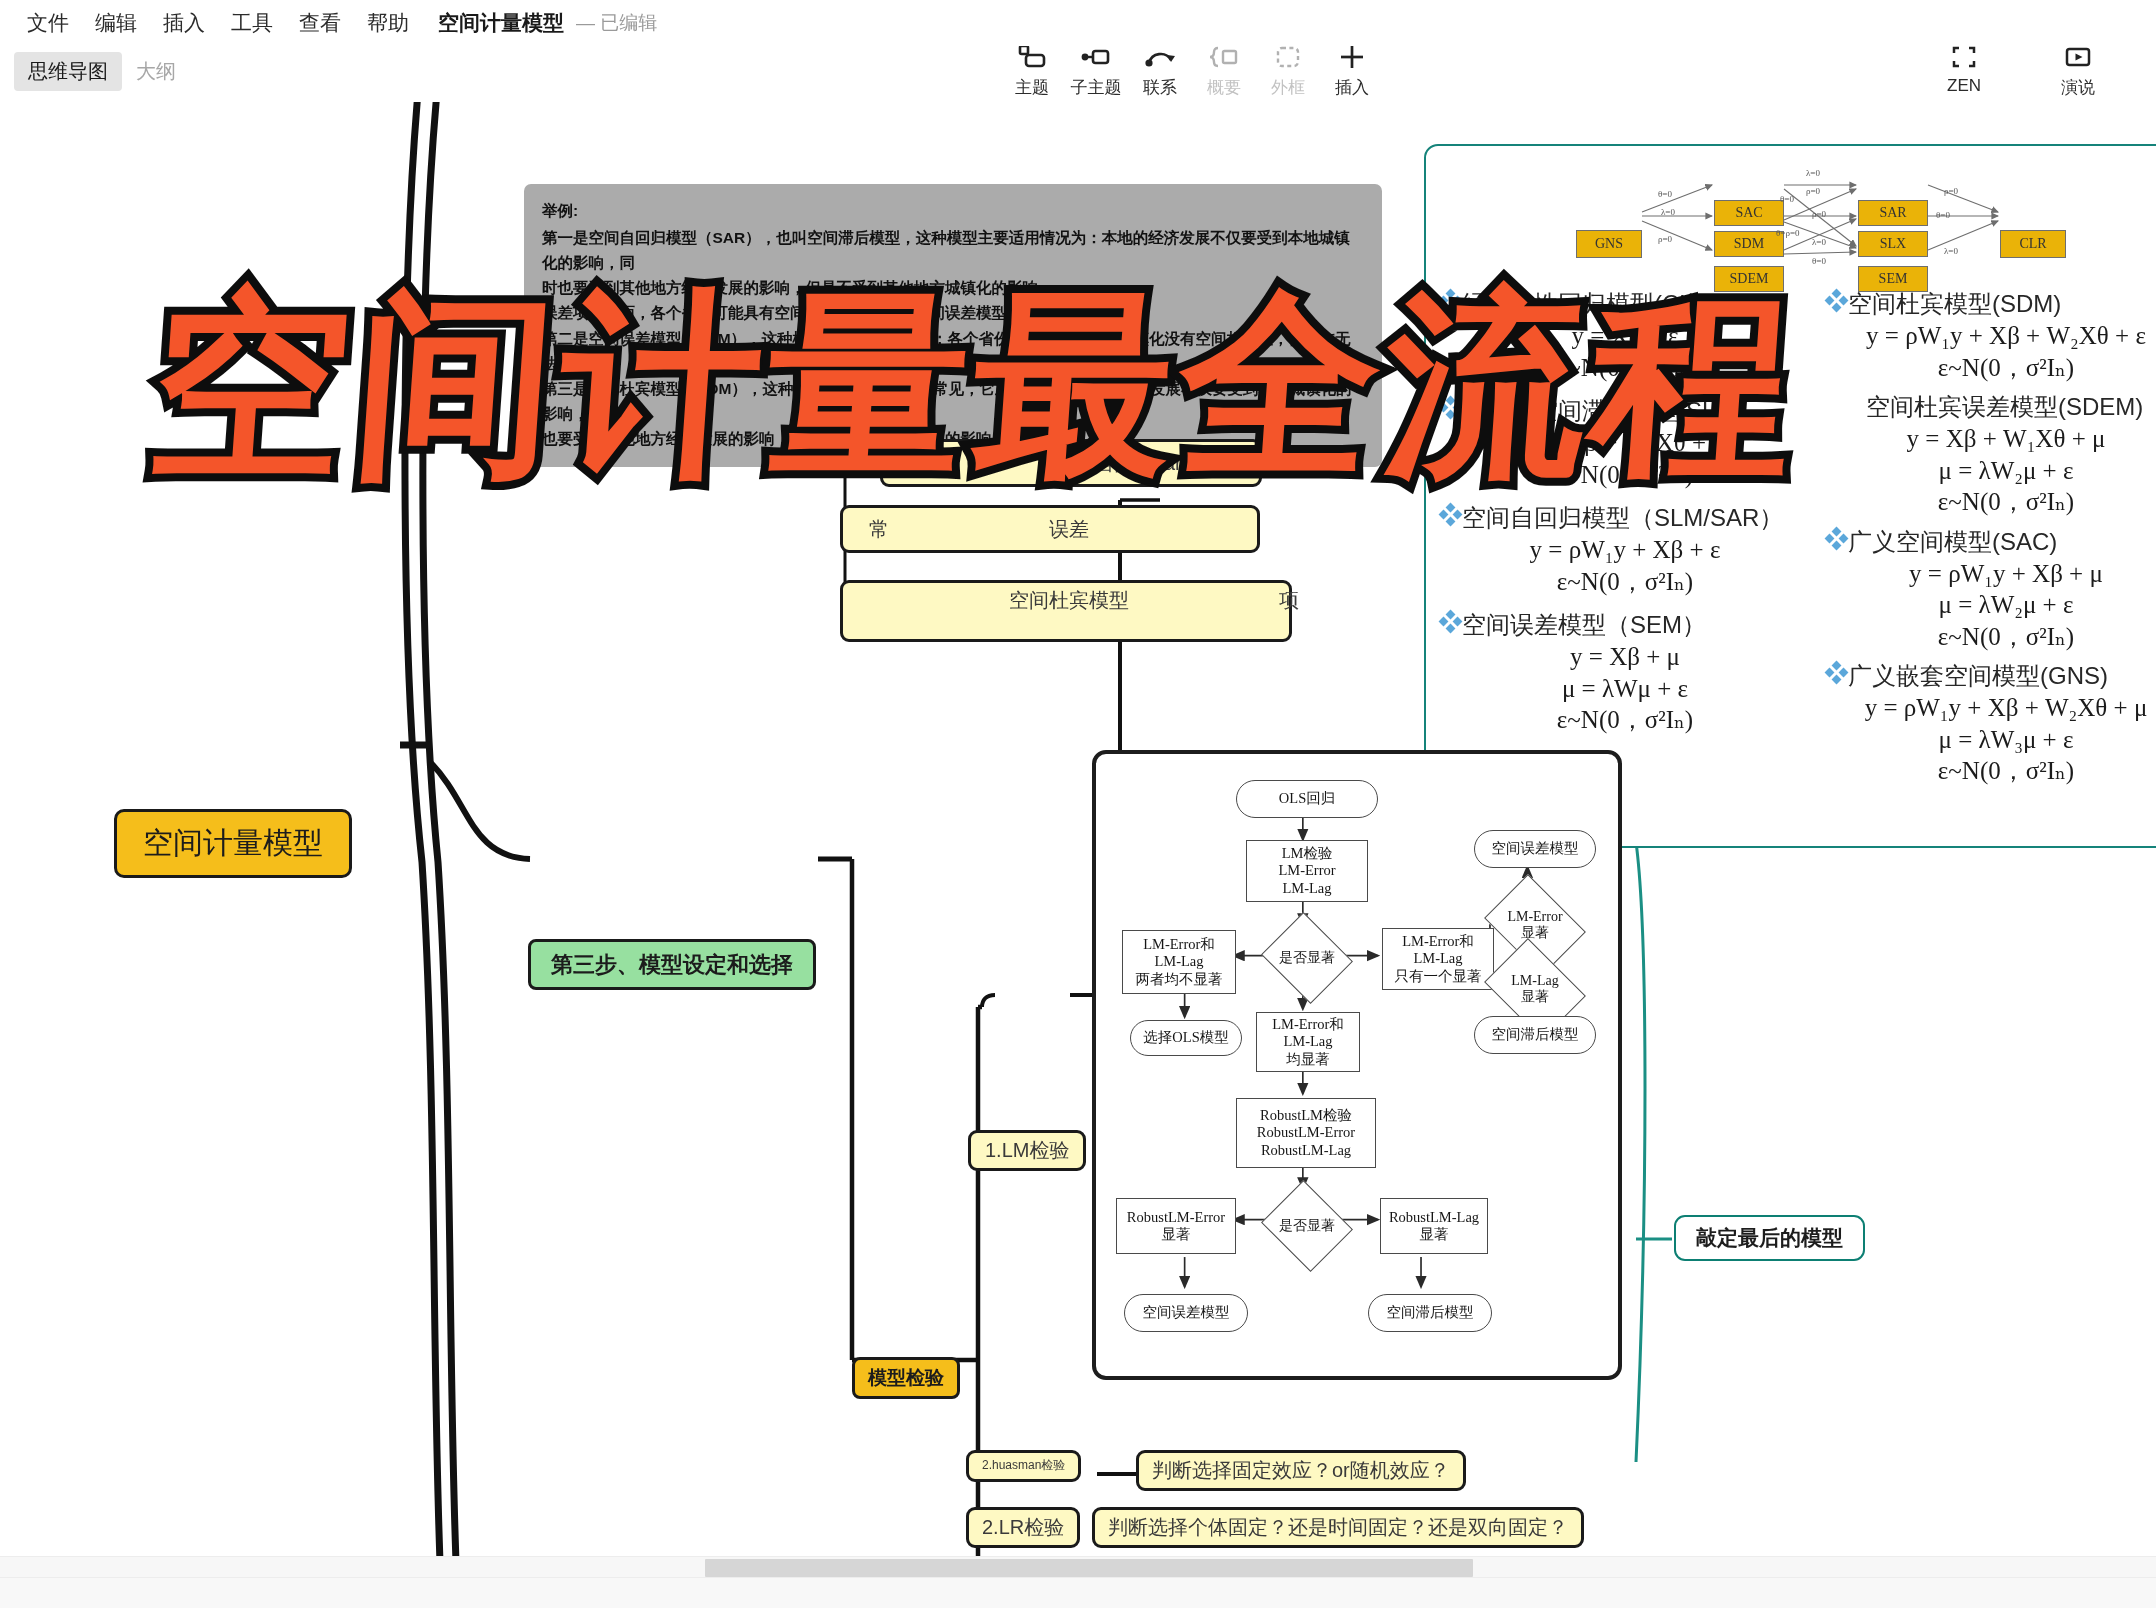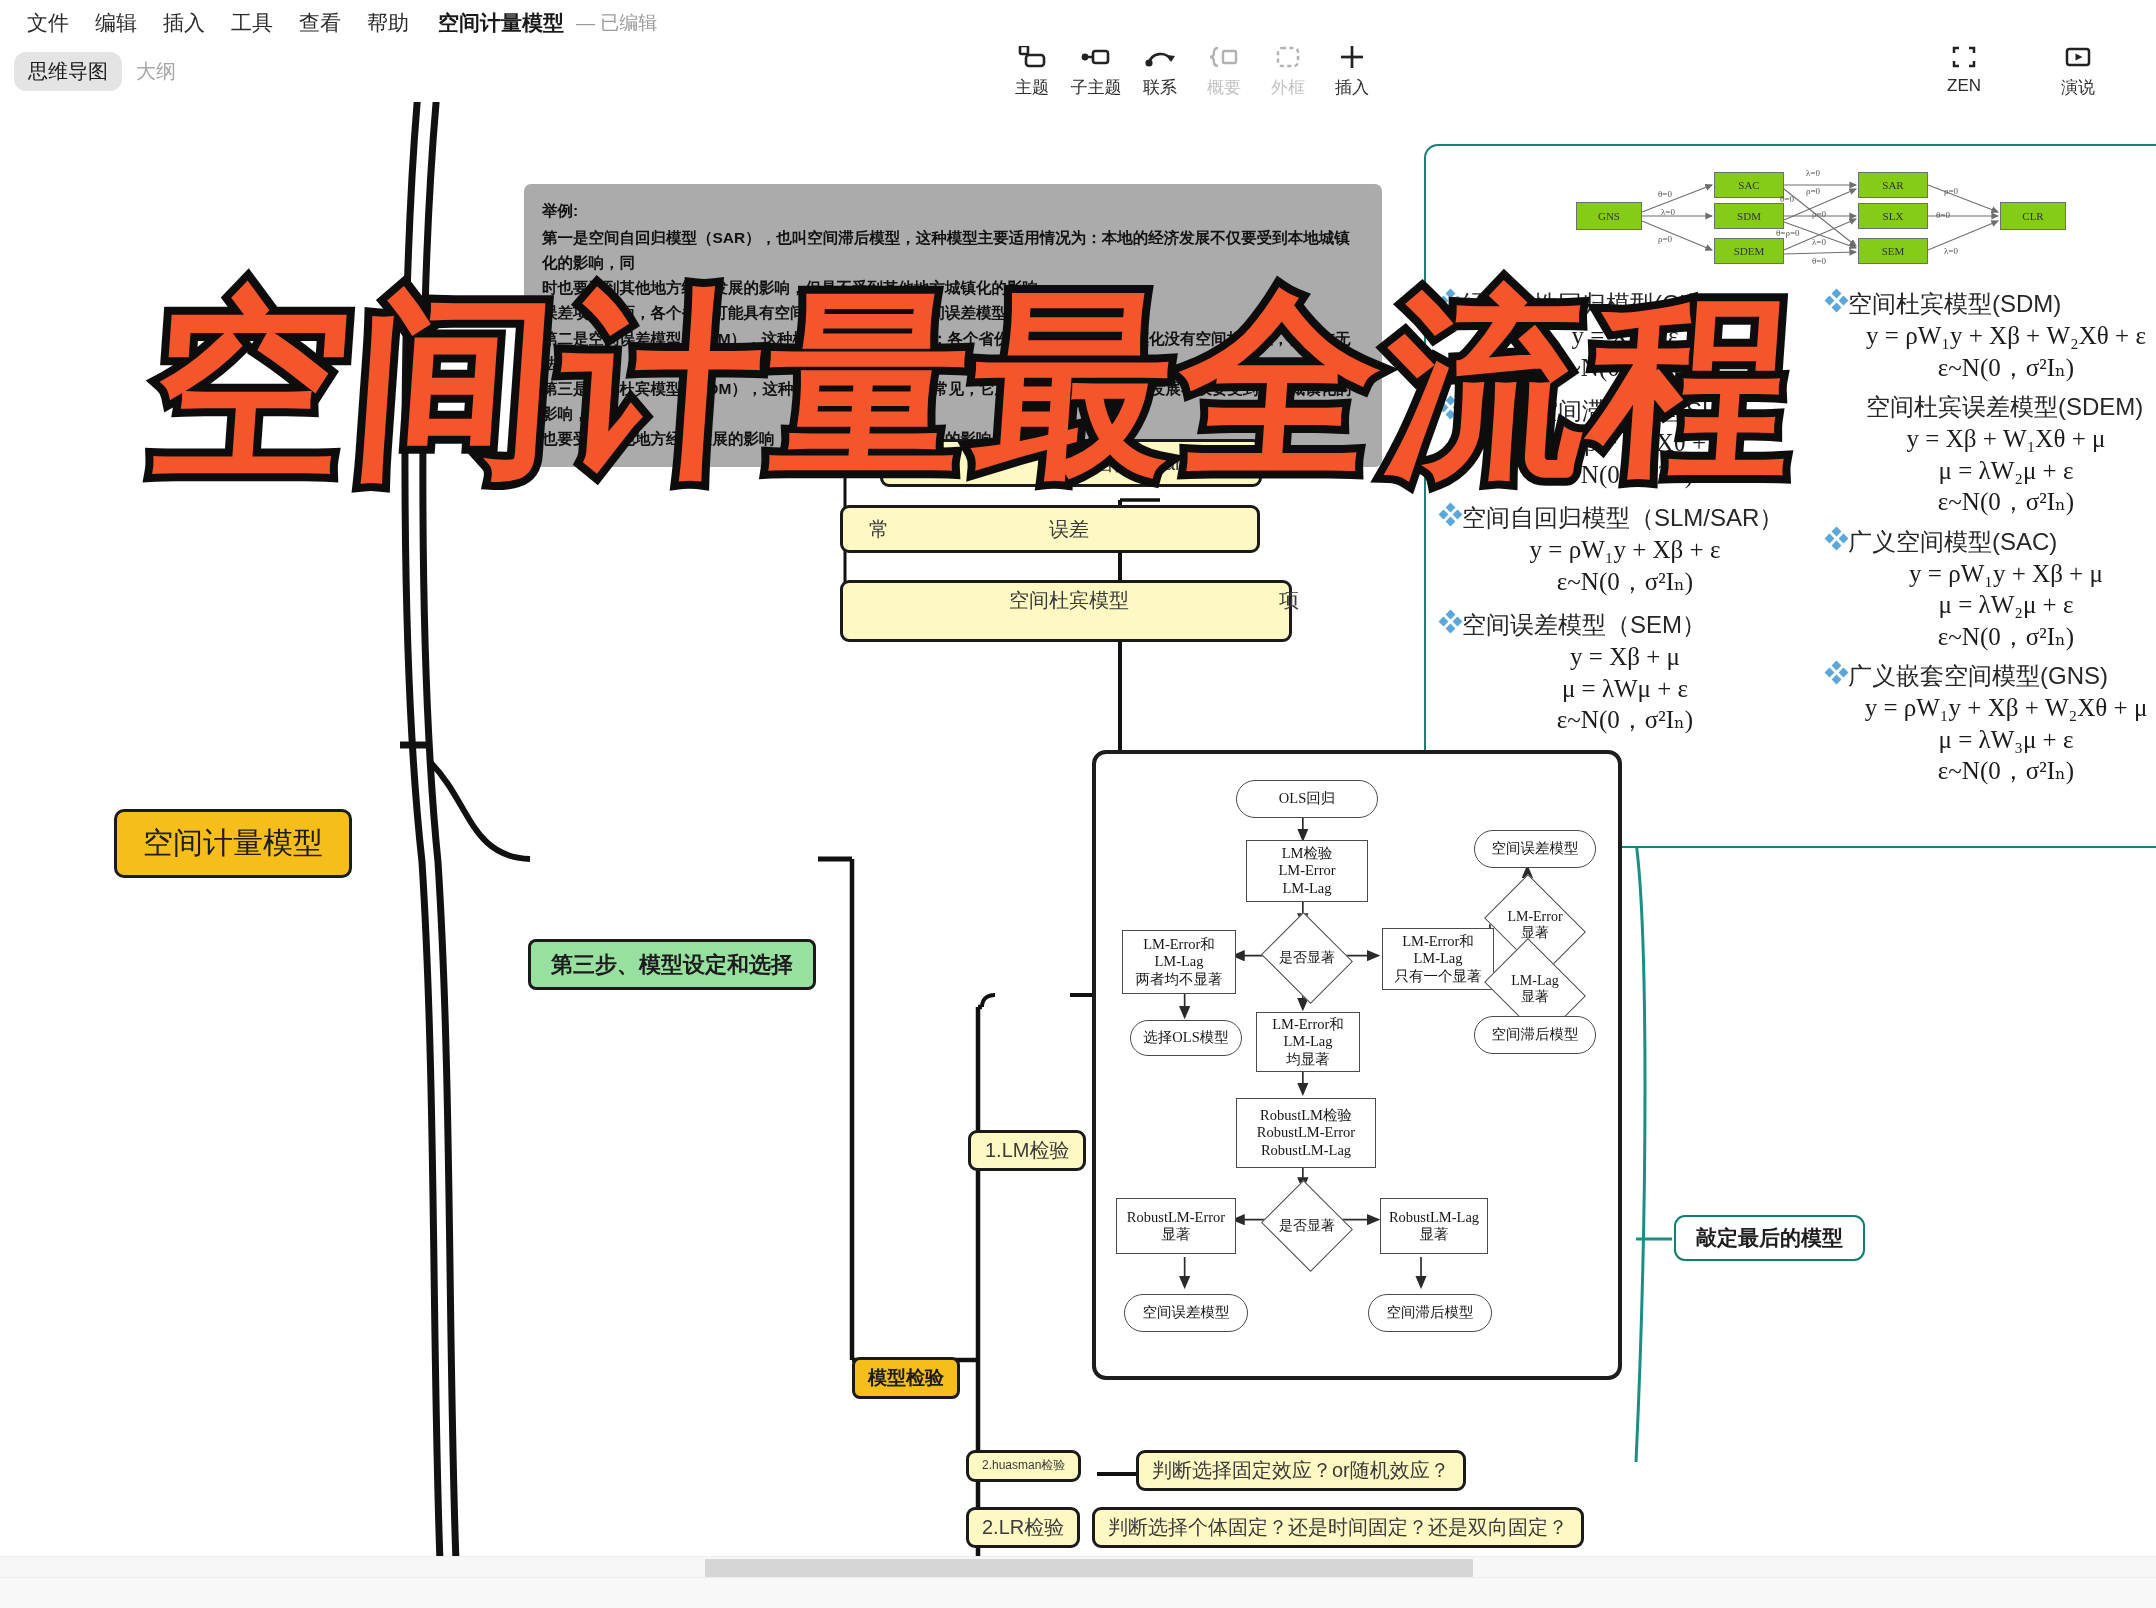--- a/index.html
+++ b/index.html
@@ -19,21 +19,21 @@
   .menubar .mi { padding:4px 13px; cursor:default; white-space:nowrap; }
   .doc-title { font-weight:bold; padding:4px 10px 4px 16px; color:#1a1a1a; }
   .doc-state { color:#9a9a9a; font-size:19px; padding-left:2px; }
 
   
   .toolbar {
     position:absolute; top:46px; left:0; width:2156px; height:56px;
     background:#fff; z-index:39;
   }
   .tabstrip { position:absolute; left:14px; top:6px; display:flex; align-items:center; }
-  .tab { font-size:20px; padding:6px 14px; color:#3c3c3c; border-radius:12px; }
+  .tab { font-size:20px; padding:6px 14px; color:#3c3c3c; border-radius:4px; }
   .tab.active { background:#e4e4e4; color:#1a1a1a; }
   .tab.inactive { color:#a7a7a7; }
 
   .tools { position:absolute; left:1000px; top:-4px; display:flex; }
   .tool { width:64px; display:flex; flex-direction:column; align-items:center; gap:4px; }
   .tool .glyph { height:30px; display:flex; align-items:center; justify-content:center; }
   .tool .tlabel { font-size:17px; color:#2c2c2c; white-space:nowrap; }
   .tool.disabled .tlabel { color:#c2c2c2; }
   .tool.disabled svg { opacity:.35; }
 
@@ -106,23 +106,23 @@
   .bullet-ic i.d { left:14px; top:7px; }
   .formula {
     font-family:"Liberation Serif","DejaVu Serif",serif;
     font-size:25px; text-align:center; white-space:nowrap; color:#1b1b1b;
     line-height:1.26;
   }
 
   
   .gns { position:absolute; }
   .gbox {
-    position:absolute; border:1.4px solid #6e6e6e; background:#84cc16;
-    font-size:11px; color:#333; display:flex; align-items:center;
-    justify-content:center; font-family:"Liberation Serif",serif;
+    position:absolute; border:1.4px solid #6e6e6e; background:#eab308;
+    font-size:14px; color:#333; display:flex; align-items:center;
+    justify-content:center; font-family:"Liberation Serif",serif;margin-top:28px;
   }
   .glabel {
     position:absolute; font-size:9px; color:#555;
     font-family:"Liberation Serif",serif; white-space:nowrap;
   }
 
   
   .flowbox {
     position:absolute; border:4px solid #1d1d1d; border-radius:14px;
     background:#fff;

